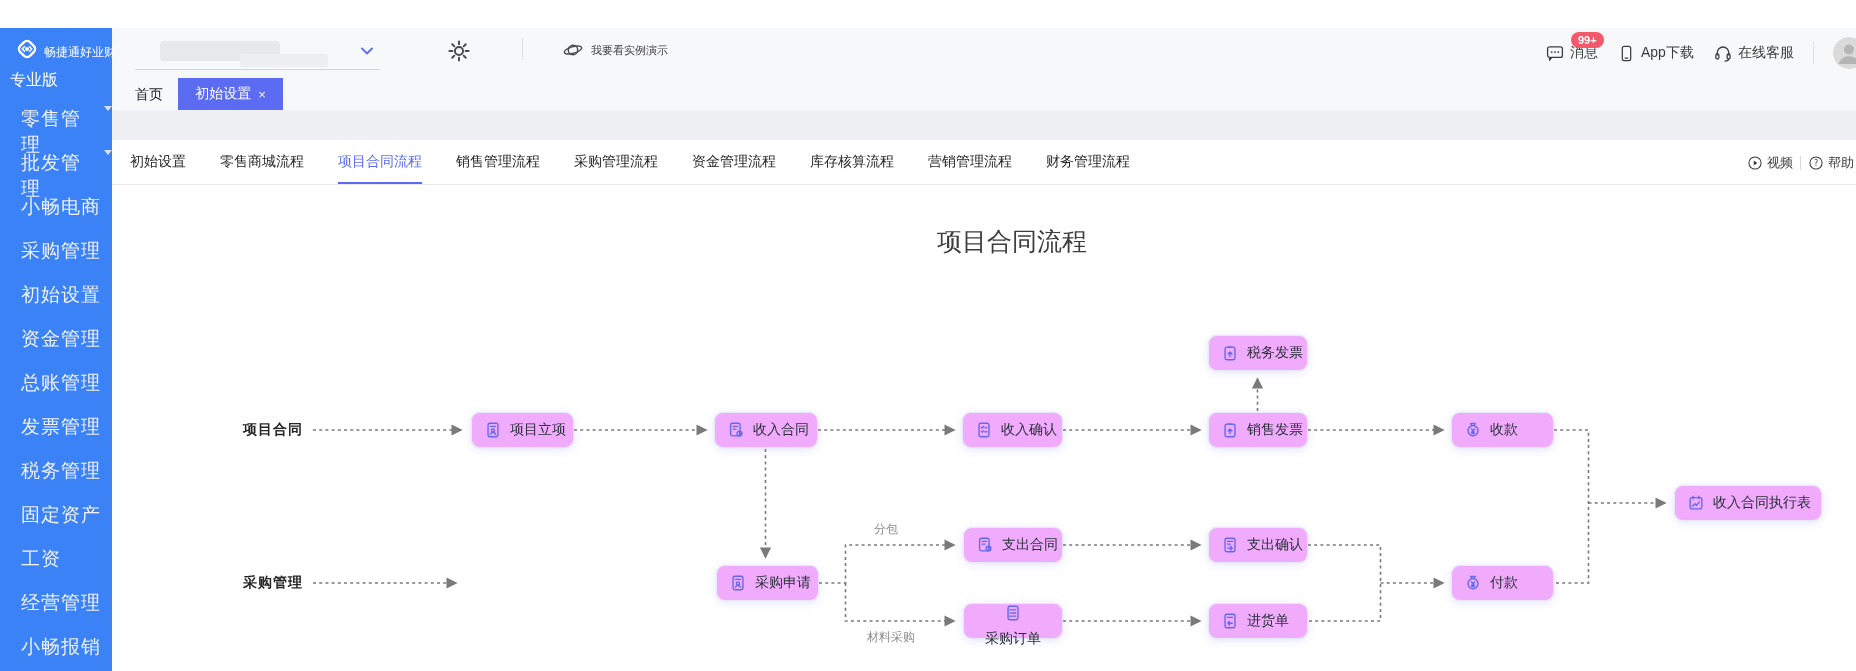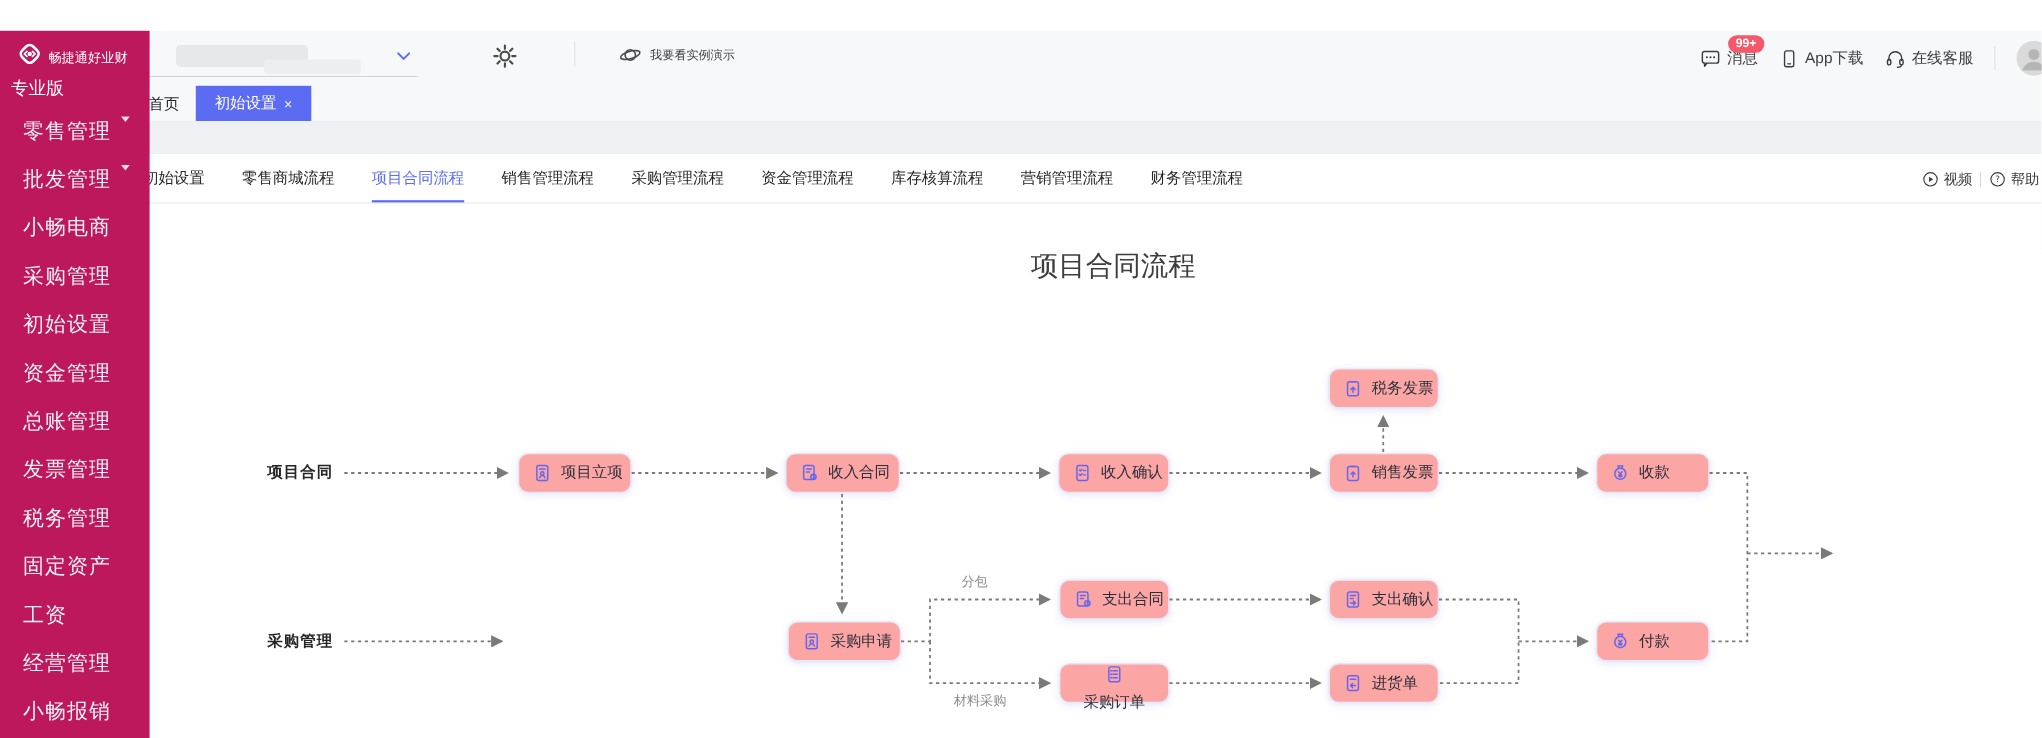--- a/index.html
+++ b/index.html
@@ -1,21 +1,21 @@
 <!DOCTYPE html>
 <html><head>
 <meta charset="utf-8">
 <style>
   * { margin:0; padding:0; box-sizing:border-box; }
   html,body { width:1856px; height:671px; overflow:hidden; }
   body { font-family:"Liberation Sans","DejaVu Sans",sans-serif; background:#fff; position:relative; }
   .app { position:absolute; left:0; top:0; width:1856px; height:671px; background:#fff; }
 
   
-  .leftcol { position:absolute; left:0; top:28px; width:136px; bottom:0; background:#be185d; z-index:5; }
+  .leftcol { position:absolute; left:0; top:28px; width:112px; bottom:0; background:#3b82f6; z-index:5; }
   .logo-block { position:relative; height:62px; }
   .logo-mark { position:absolute; left:13px; top:7px; }
   .brand-name { position:absolute; left:44px; top:16px; color:#fff; font-size:12px; white-space:nowrap; }
   .brand-edition { position:absolute; left:10px; top:42px; color:#fff; font-size:16px; }
   .side-menu { position:absolute; top:62px; left:0; right:0; padding-top:16px; }
   .side-item { height:44px; display:flex; align-items:flex-start; padding-left:21px; color:#eef1f8; font-size:19px; letter-spacing:1px; cursor:pointer; }
   .side-item .caret { width:0; height:0; border-left:4px solid transparent; border-right:4px solid transparent; border-top:5px solid #d9ddeb; margin-left:9px; }
 
   
   .topstrip { position:absolute; left:0; top:0; width:100%; height:28px; background:#fff; }
@@ -47,21 +47,21 @@
   .subtab.active { color:#5b6bf2; border-bottom-color:#5b6bf2; }
   .subtab-right { position:absolute; right:2px; top:0; height:45px; display:flex; align-items:center; gap:7px; font-size:13px; color:#3c3c3c; }
   .sr-item { display:flex; align-items:center; gap:4px; cursor:pointer; }
   .sr-div { width:1px; height:14px; background:#d9d9d9; }
 
   
   .flow { position:absolute; left:0; top:0; right:0; bottom:0; }
   .flow-title { position:absolute; left:700px; top:85px; width:400px; text-align:center; font-size:25px; color:#3d3d3d; }
   .lane-label { position:absolute; font-size:14px; font-weight:bold; color:#262626; letter-spacing:1px; }
   .flow svg.wires { position:absolute; left:0; top:0; }
-  .node { position:absolute; height:36px; background:#fca5a5; border:1px solid #e7e9f8; border-radius:9px; box-shadow:0 2px 8px rgba(99,102,241,.16),0 0 2px rgba(99,102,241,.08); display:flex; align-items:center; gap:8px; padding:0 12px; font-size:14px; color:#2b2f3a; cursor:pointer; white-space:nowrap; z-index:3; }
+  .node { position:absolute; height:36px; background:#f0abfc; border:1px solid #e7e9f8; border-radius:9px; box-shadow:0 2px 8px rgba(99,102,241,.16),0 0 2px rgba(99,102,241,.08); display:flex; align-items:center; gap:8px; padding:0 12px; font-size:14px; color:#2b2f3a; cursor:pointer; white-space:nowrap; z-index:3; }
   .branch-label { position:absolute; font-size:12px; color:#8c8c8c; z-index:2; }
 
   .nicon { flex:0 0 auto; display:block; }
 </style>
 </head>
 <body>
 
 <div class="app">
   <div class="topstrip"></div>
 
@@ -319,20 +319,30 @@
       <div class="node" style="left:1339px; top:272px; width:103px;">
         <svg class="nicon" width="18" height="18" viewBox="0 0 20 20">
             <g stroke="#6467ee" fill="none" stroke-width="1.5" stroke-linecap="round" stroke-linejoin="round">
               <path d="M7.5 2.8h5l-1.3 2.4h-2.4L7.5 2.8z"></path>
               <path d="M8.7 5.2C6 6.2 4.5 8.4 4.5 10.9a5.5 5.5 0 0011 0c0-2.5-1.5-4.7-4.2-5.7"></path>
               <path d="M8.3 8.9l1.7 2 1.7-2M10 10.9v3.2M8.5 12.1h3M8.5 13.6h3"></path>
             </g>
           </svg>
         <span>收款</span>
       </div>
+      <div class="node" style="left:1562px; top:345px; width:148px;">
+        <svg class="nicon" width="18" height="18" viewBox="0 0 20 20">
+            <g stroke="#6467ee" fill="none" stroke-width="1.5" stroke-linecap="round" stroke-linejoin="round">
+              <rect x="3.5" y="4" width="13" height="12.5" rx="2"></rect>
+              <path d="M6.8 2.3v3M13.2 2.3v3"></path>
+              <path d="M6.3 13.4l2.4-2.7 1.8 1.8 3.2-3.5"></path>
+            </g>
+          </svg>
+        <span>收入合同执行表</span>
+      </div>
 
       <div class="node" style="left:604px; top:425px; width:103px;">
         <svg class="nicon" width="18" height="18" viewBox="0 0 20 20">
             <g stroke="#6467ee" fill="none" stroke-width="1.5" stroke-linecap="round" stroke-linejoin="round">
               <rect x="4.5" y="2.5" width="11" height="15" rx="2"></rect>
               <path d="M7.3 6h5.4"></path>
               <circle cx="10" cy="10.4" r="1.7"></circle>
               <path d="M7.2 14.8c.5-1.5 1.6-2.2 2.8-2.2s2.3.7 2.8 2.2"></path>
             </g>
           </svg>

